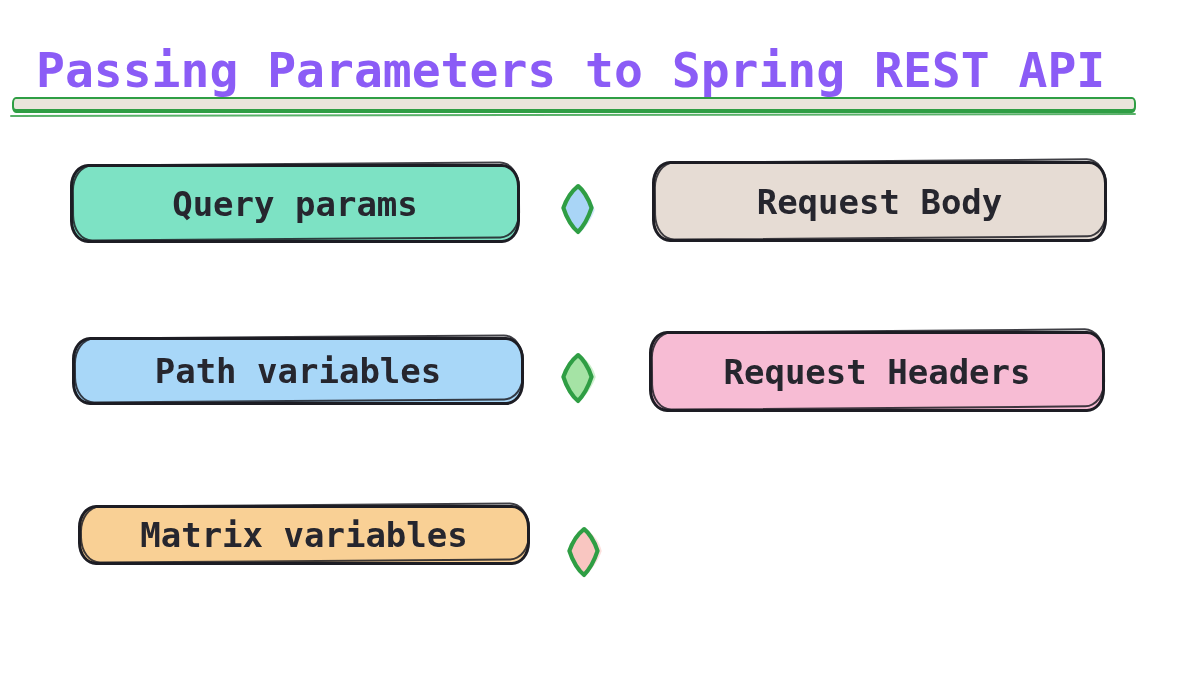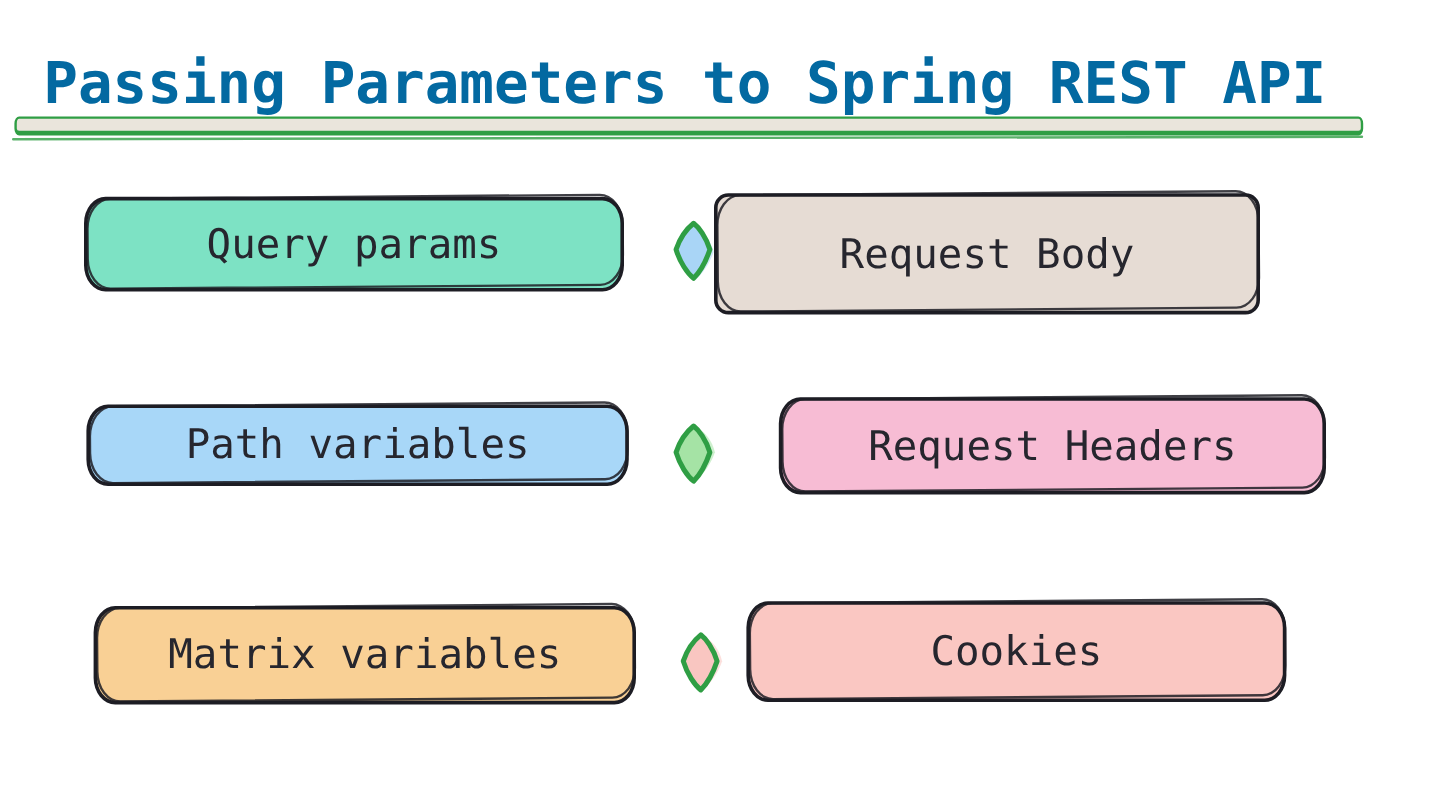--- a/index.html
+++ b/index.html
@@ -32,62 +32,62 @@
     transform: rotate(-0.1deg); border-radius: 2px;
   }
 
   
   .pill {
     position: absolute;
     background: var(--c);
     border: 3px solid #1d1d24;
     border-radius: 18px / 22px;
     display: flex; align-items: center; justify-content: center;
-    font-size: 34px; font-weight: normal; color: #26262e;
+    font-size: 34px; font-weight: bold; color: #26262e;
     white-space: nowrap;
   }
   
   .pill::before {
     content: ""; position: absolute; inset: -2px; z-index: -1;
     background: var(--c); opacity: .55;
     border-radius: inherit;
     transform: translate(6px, 6px) rotate(0.4deg);
   }
   
   .pill::after {
     content: ""; position: absolute; inset: -2px;
     border: 2px solid rgba(29, 29, 36, .85);
     border-radius: 20px / 26px;
     transform: rotate(-0.45deg) translate(1px, -2px);
     pointer-events: none;
   }
 
   
   .b1l { left:  70px; top: 164px; width: 450px; height: 79px; }
-  .b1r { left: 595px; top: 161px; width: 455px; height: 101px; border-radius: 12px; }
+  .b1r { left: 652px; top: 161px; width: 455px; height: 81px; }
   .b2l { left:  72px; top: 337px; width: 452px; height: 68px; }
   .b2r { left: 649px; top: 331px; width: 456px; height: 81px; }
-  .b3l { left:  78px; top: 505px; width: 452px; height: 82px; }
+  .b3l { left:  78px; top: 505px; width: 452px; height: 60px; }
   .b3r { left: 622px; top: 501px; width: 450px; height: 84px; }
 
   
   .diamond { position: absolute; width: 48px; height: 56px; }
   .d1 { left: 554px; top: 181px; }
   .d2 { left: 554px; top: 350px; }
   .d3 { left: 560px; top: 524px; }
   .diamond svg { display: block; width: 100%; height: 100%; overflow: visible; }
   .diamond .shape  { fill: var(--df); stroke: #2f9e44; stroke-width: 4; stroke-linejoin: round; }
   .diamond .shadow { fill: var(--df); opacity: .55; }
 </style>
 </head>
 <body>
 
 <div class="canvas">
 
-  <h1 class="title" style="color: #0369a1;">Passing Parameters to Spring REST API</h1>
+  <h1 class="title" style="color: #8b5cf6;">Passing Parameters to Spring REST API</h1>
 
   <div class="title-rule" style="background: rgb(234, 229, 220);"></div>
 
   <div class="pill b1l" style="--c: #7de2c4;">Query params</div>
 
   <div class="diamond d1" style="--df: #a9d5f6;">
     <svg viewBox="0 0 46 52" aria-hidden="true">
       <path class="shadow" d="M25 8 C30 11 37 18 39 27 C36 36 30 44 25 49 C20 45 14 37 12 27 C15 18 20 11 25 8 Z"></path>
       <path class="shape" d="M23 4 C27 7 33 15 36 25 C33 34 28 43 23 48 C18 44 12 35 9 25 C12 16 18 8 23 4 Z"></path>
     </svg>
@@ -108,15 +108,14 @@
 
   <div class="pill b3l" style="--c: #f9d095;">Matrix variables</div>
 
   <div class="diamond d3" style="--df: #f9c6c1;">
     <svg viewBox="0 0 46 52" aria-hidden="true">
       <path class="shadow" d="M27 6 C32 9 38 16 40 25 C37 34 31 42 26 47 C21 43 15 35 13 25 C16 16 22 9 27 6 Z"></path>
       <path class="shape" d="M23 4 C27 7 33 15 36 25 C33 34 28 43 23 48 C18 44 12 35 9 25 C12 16 18 8 23 4 Z"></path>
     </svg>
   </div>
 
-  <div class="pill b3r" style="--c: #fac7c2;">Cookies</div>
 
 </div>
 
 </body></html>

